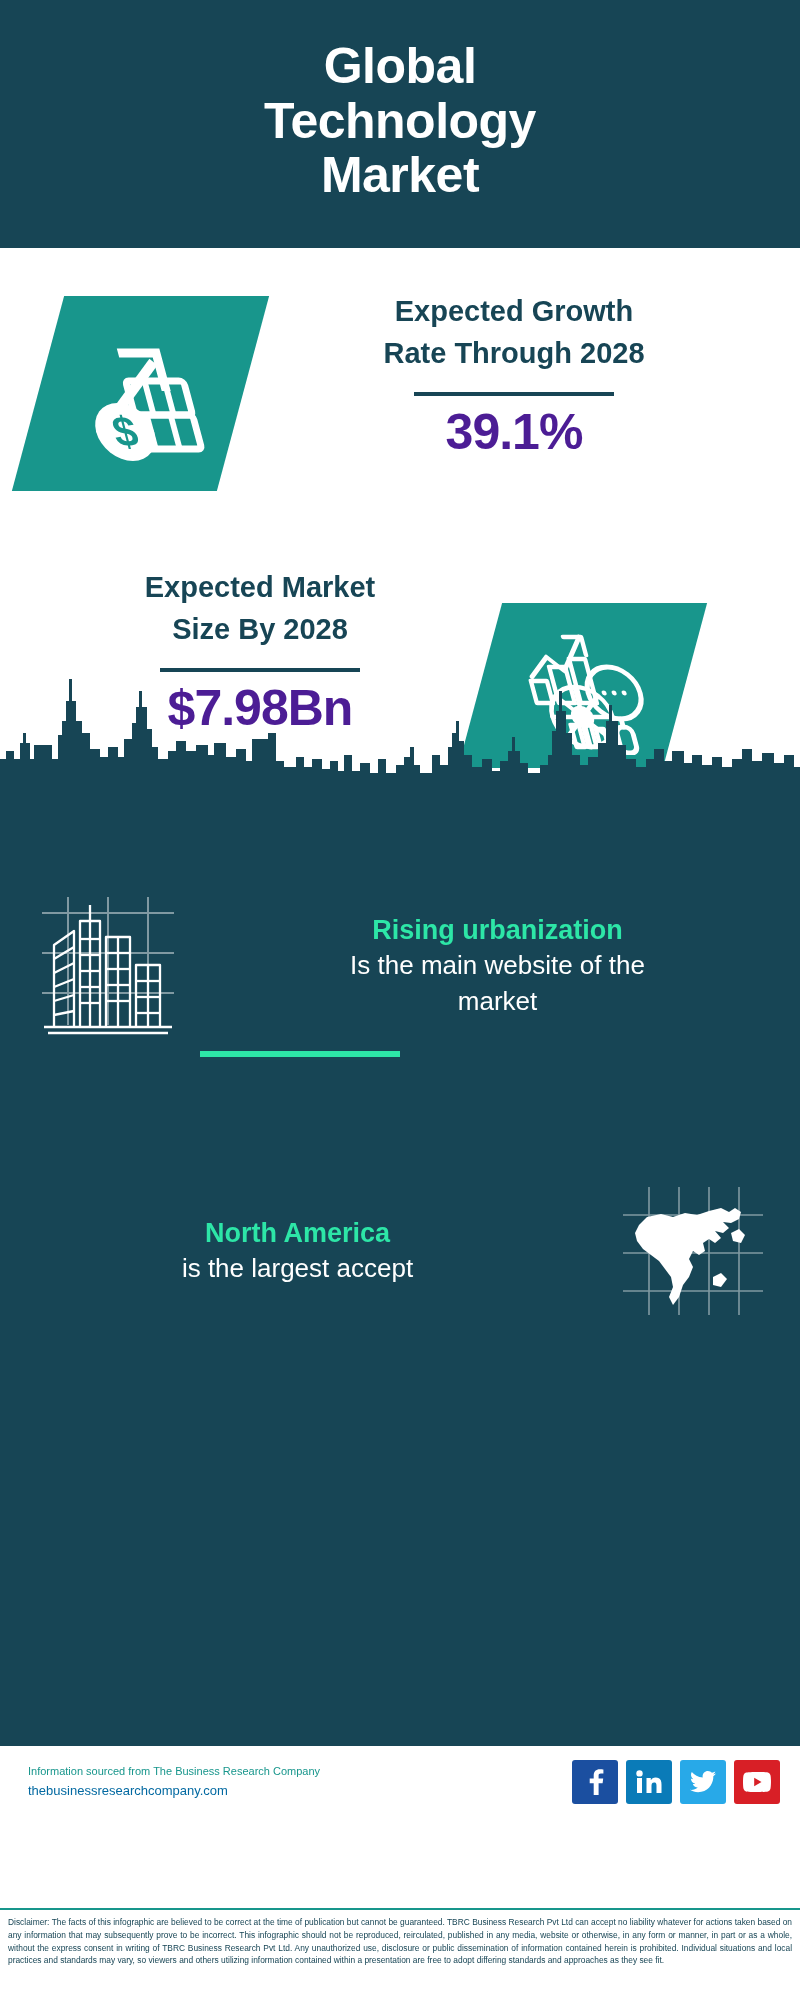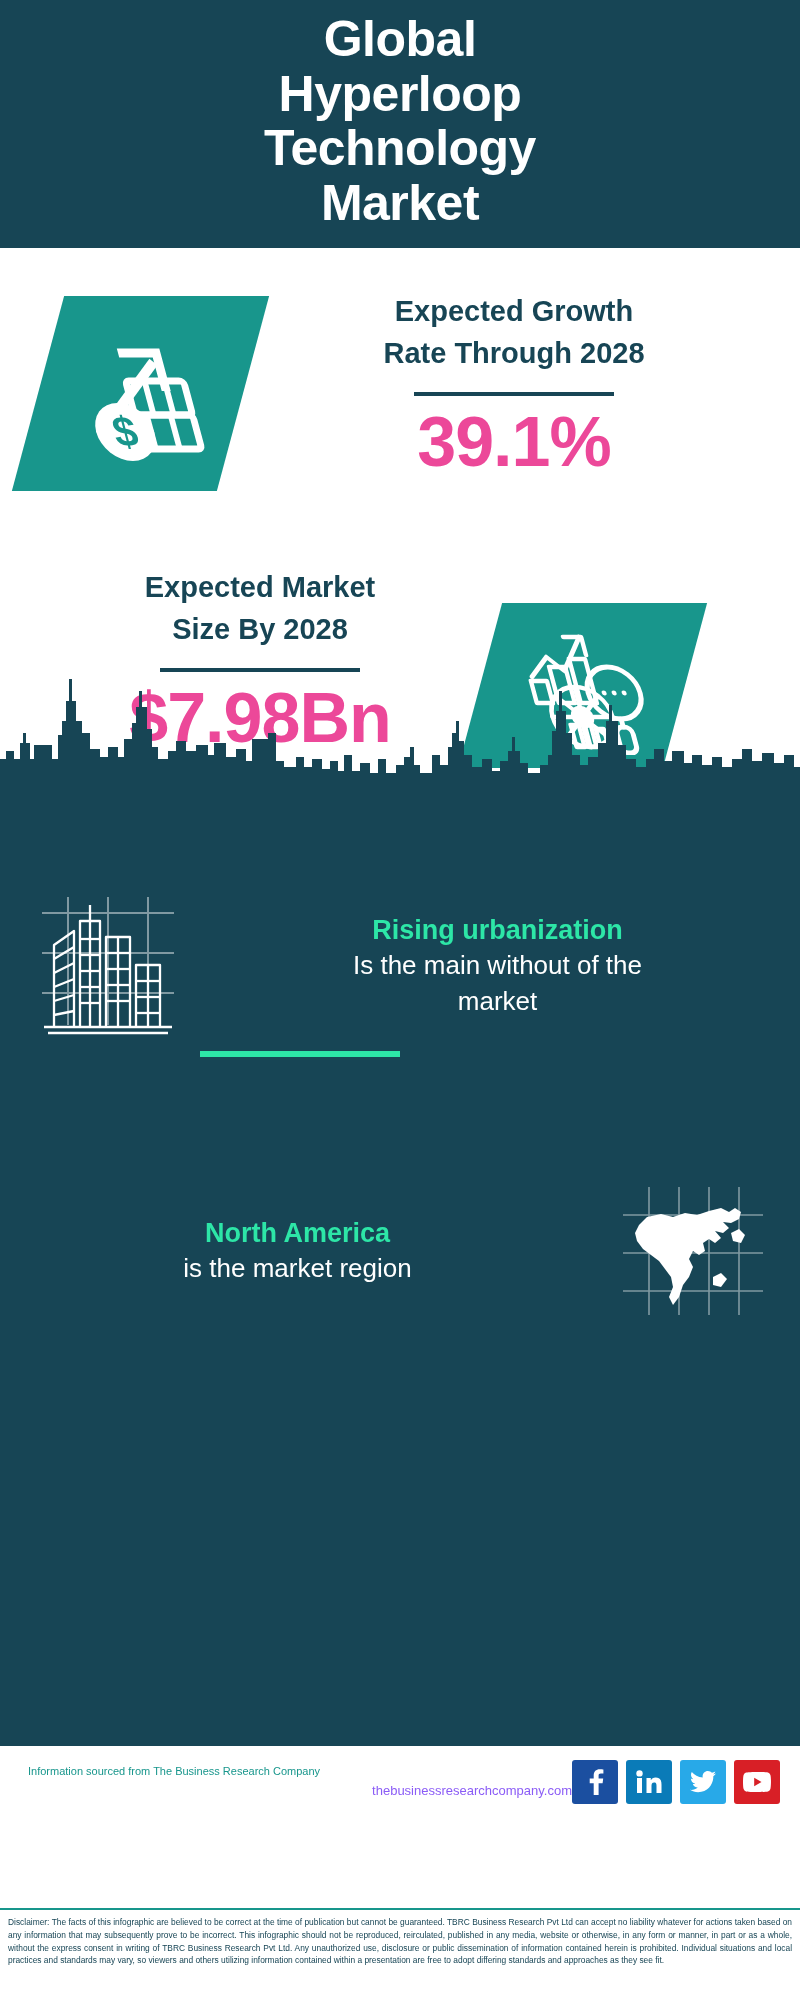--- a/index.html
+++ b/index.html
@@ -71,22 +71,22 @@
     font-weight: bold;
     line-height: 1.45;
   }
   .rule-dark {
     width: 200px;
     height: 4px;
     background: #174555;
     margin: 18px auto 10px;
   }
   .stat-value {
-    color: #ec4899;
-    font-size: 70px;
+    color: #4c1d95;
+    font-size: 50px;
     font-weight: bold;
     line-height: 1.05;
     letter-spacing: -1px;
   }
 
   
   .stat-two {
     position: relative;
     width: 744px;
     height: 230px;
@@ -194,24 +194,23 @@
     align-items: center;
     padding: 0 20px 0 28px;
   }
   .source-text { flex: 1; }
   .source-line1 {
     color: #18968c;
     font-size: 11px;
     line-height: 1.7;
   }
   .source-line2 {
-    color: #8b5cf6;
+    color: #0369a1;
     font-size: 13px;
     line-height: 1.6;
-    text-align: right;
   }
   .social {
     display: flex;
     gap: 8px;
     align-items: center;
   }
   .soc {
     width: 46px;
     height: 44px;
     border-radius: 3px;
@@ -243,21 +242,20 @@
     line-height: 1.52;
     text-align: justify;
   }
 </style>
 </head>
 <body>
 
 <div class="header">
   <div class="header-title">
     <div>Global</div>
-    <div>Hyperloop</div>
     <div>Technology</div>
     <div>Market</div>
   </div>
 </div>
 
 <div class="stat-one">
   <div class="para-left"></div>
   <div class="para-left-inner">
     <svg width="150" height="150" viewBox="0 0 150 150" aria-hidden="true">
 
@@ -394,31 +392,31 @@
           <line x1="102" y1="122" x2="126" y2="122"></line>
           <line x1="114" y1="74" x2="114" y2="136"></line>
 
           <line x1="10" y1="136" x2="138" y2="136"></line>
           <line x1="14" y1="142" x2="134" y2="142"></line>
         </g>
       </svg>
     </div>
     <div class="fact-text">
       <div class="fact-head">Rising urbanization</div>
-      <div class="fact-body">Is the main without of the</div>
+      <div class="fact-body">Is the main website of the</div>
       <div class="fact-body">market</div>
     </div>
   </div>
 
   <div class="green-divider"></div>
 
   <div class="fact-row region">
     <div class="fact-text region-text">
       <div class="fact-head">North America</div>
-      <div class="fact-body">is the market region</div>
+      <div class="fact-body">is the largest accept</div>
     </div>
     <div class="fact-icon">
       <svg width="152" height="140" viewBox="0 0 152 140" aria-hidden="true">
         <g stroke="#ffffff" fill="none" stroke-width="1.6" opacity="0.45">
           <line x1="6" y1="34" x2="146" y2="34"></line>
           <line x1="6" y1="72" x2="146" y2="72"></line>
           <line x1="6" y1="110" x2="146" y2="110"></line>
           <line x1="32" y1="6" x2="32" y2="134"></line>
           <line x1="62" y1="6" x2="62" y2="134"></line>
           <line x1="92" y1="6" x2="92" y2="134"></line>

